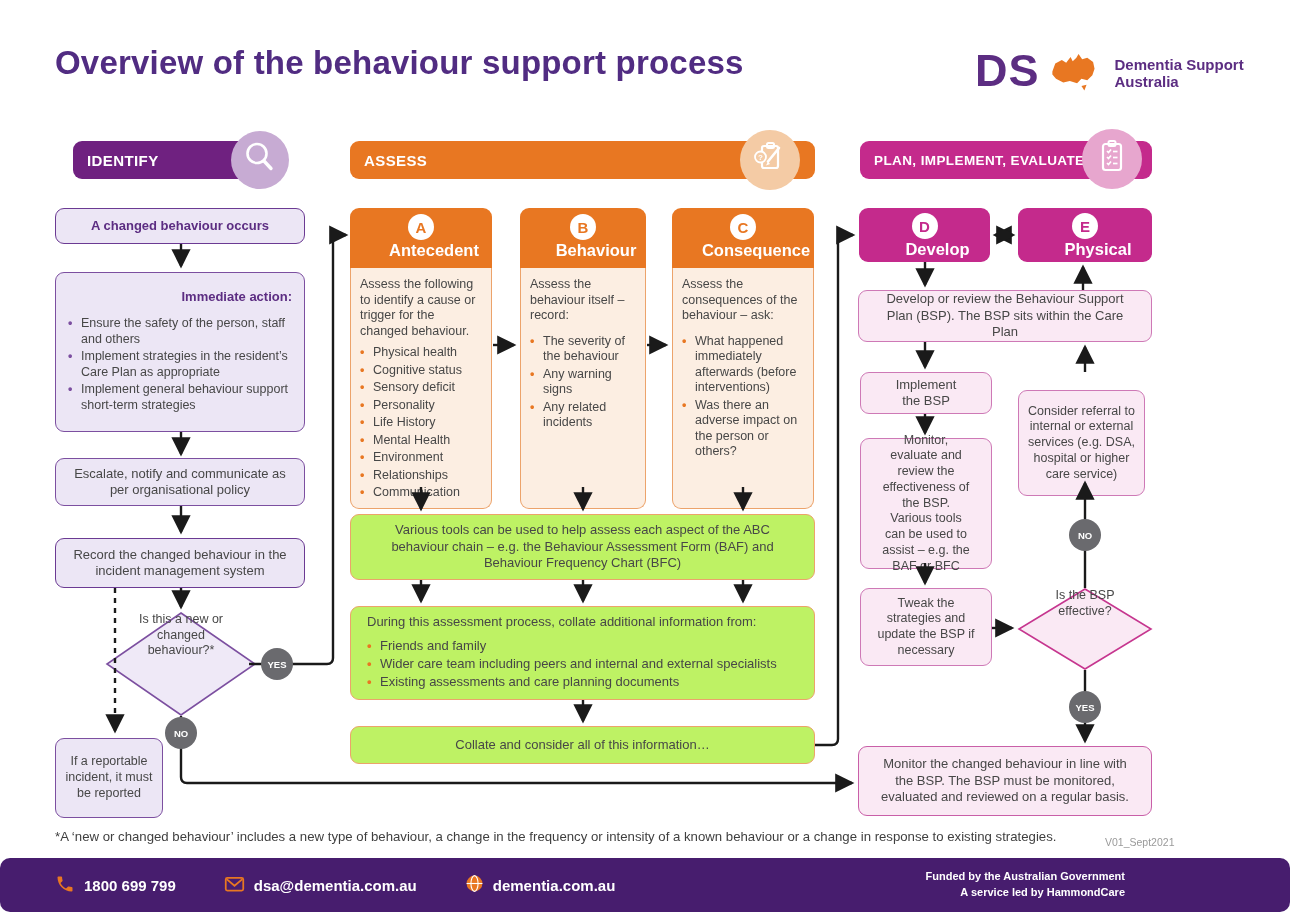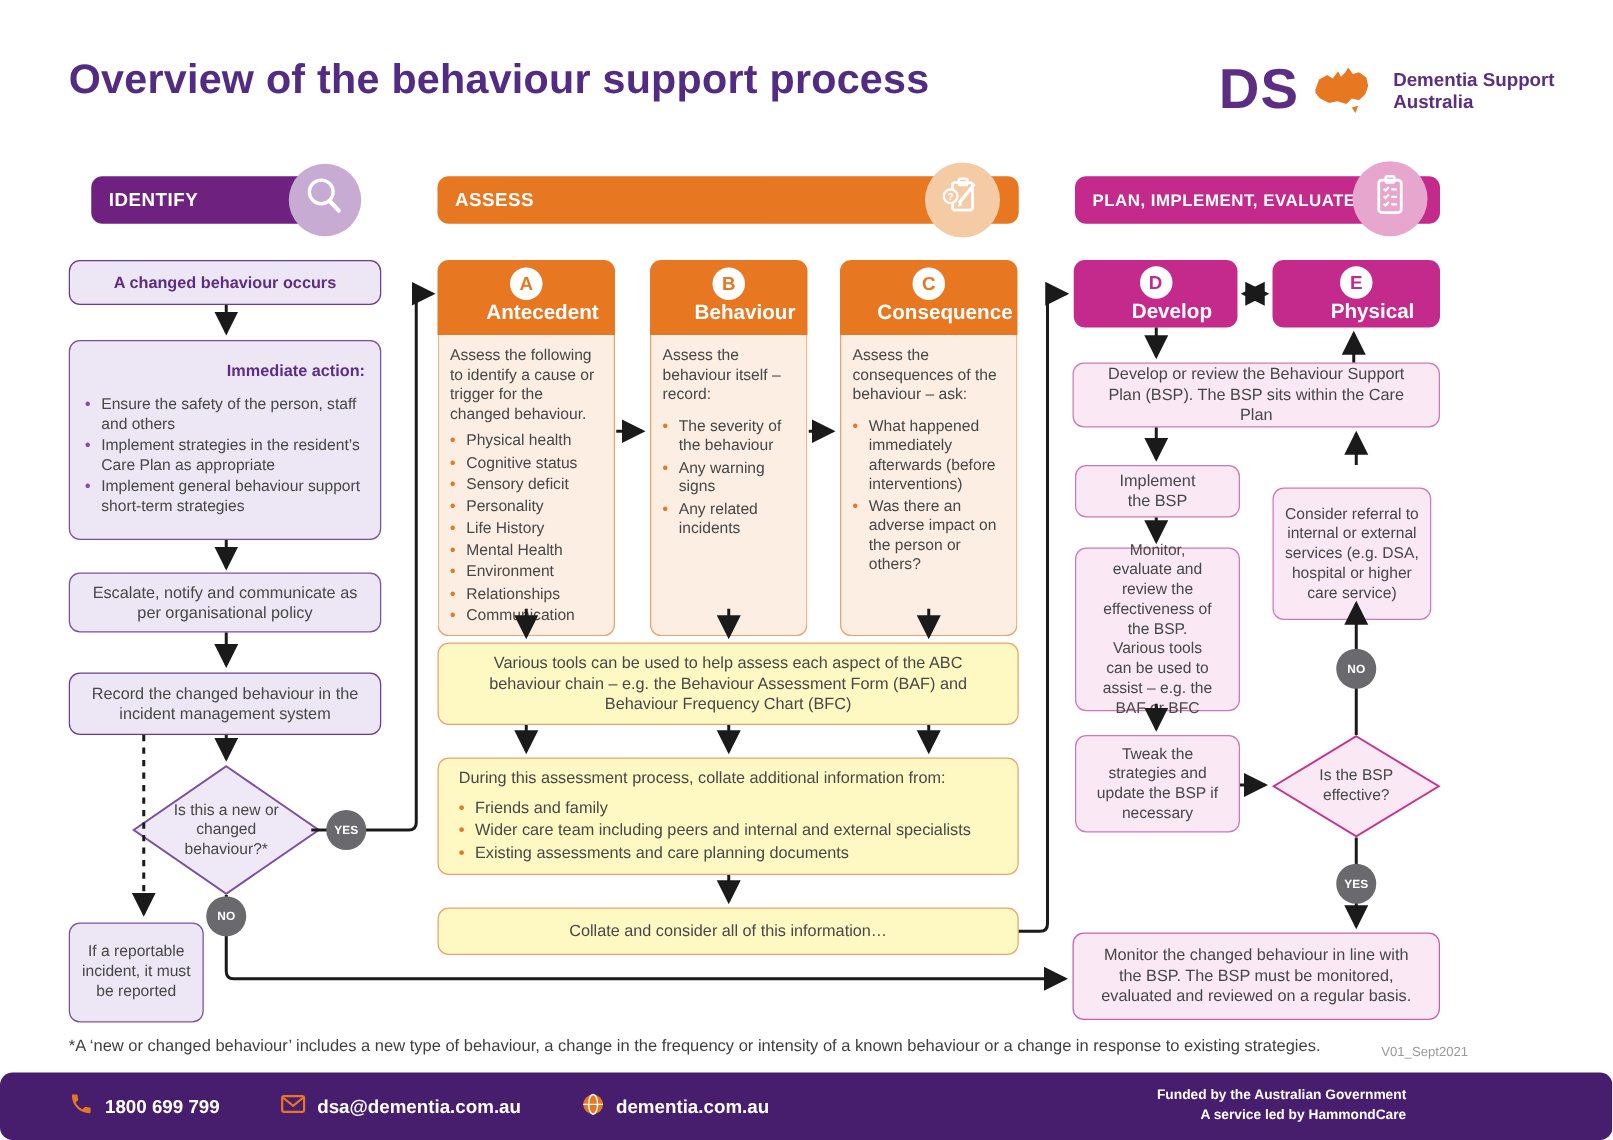--- a/index.html
+++ b/index.html
@@ -17,21 +17,21 @@
   .bar-label{font-size:15px;letter-spacing:.4px;padding-left:14px;}
   .bar-identify{background:#6F2180;}
   .bar-assess{background:#E87722;}
   .bar-plan{background:#C42A8C;}
   .badge{border-radius:50%;display:flex;align-items:center;justify-content:center;}
   
   .bx{border-radius:9px;display:flex;flex-direction:column;justify-content:center;}
   .bx.center{align-items:center;text-align:center;}
   .purple-bx{background:#ECE6F5;border:1.6px solid #7C4FA0;}
   .purple-strong{border-color:#6B3A93;}
-  .cream-bx{background:#fef9c3;border:1.6px solid #ECA36B;}
+  .cream-bx{background:#bef264;border:1.6px solid #ECA36B;}
   .pink-bx{background:#FAE9F4;border:1.6px solid #CE79B6;}
   .t-13{font-size:13px;line-height:1.26;}
   .t-125{font-size:12.5px;line-height:1.26;}
   .purple-bold{color:#5C2D82;font-weight:bold;}
   
   ul.blist{list-style:none;margin:6px 0 0 0;padding:0;text-align:left;}
   ul.blist li{position:relative;padding-left:13px;margin-bottom:2px;font-size:12.5px;line-height:1.24;}
   ul.blist li::before{content:"\2022";position:absolute;left:0;top:0;font-weight:bold;}
   ul.purple-dots li::before{color:#7C4FA0;}
   ul.orange-dots li::before{color:#E87722;}
@@ -43,21 +43,21 @@
   .letter-orange{color:#E87722;}
   .letter-magenta{color:#C42A8C;}
   .card-title{color:#fff;font-weight:bold;font-size:16.5px;margin-top:1px;margin-left:26px;}
   .card-intro{font-size:12.5px;line-height:1.24;}
   
   .de-bx{background:#C42A8C;border-radius:9px;display:flex;flex-direction:column;align-items:center;padding-top:5px;}
   
   .gdot{width:32px;height:32px;border-radius:50%;background:#6A6A6E;color:#fff;font-size:9.5px;font-weight:bold;
     display:flex;align-items:center;justify-content:center;z-index:7;}
   
-  .diamond-wrap{display:flex;align-items:center;justify-content:center;text-align:center;}
+  .diamond-wrap{display:flex;justify-content:center;text-align:center;}
   .diamond-text{position:relative;z-index:2;font-size:12.5px;line-height:1.25;color:#474747;}
   
   .footnote{font-size:13.2px;color:#3F3F3F;}
   .version{font-size:10.5px;color:#9A9A9A;}
   .footer-bar{background:#471D6E;display:flex;align-items:center;}
   .contact{display:flex;align-items:center;gap:9px;color:#fff;font-weight:bold;font-size:15px;}
   .funded{color:#fff;font-weight:bold;font-size:11px;line-height:1.45;text-align:right;}
   svg.connector{position:absolute;left:0;top:0;z-index:5;pointer-events:none;}
   .z6{z-index:6;}
 </style>

